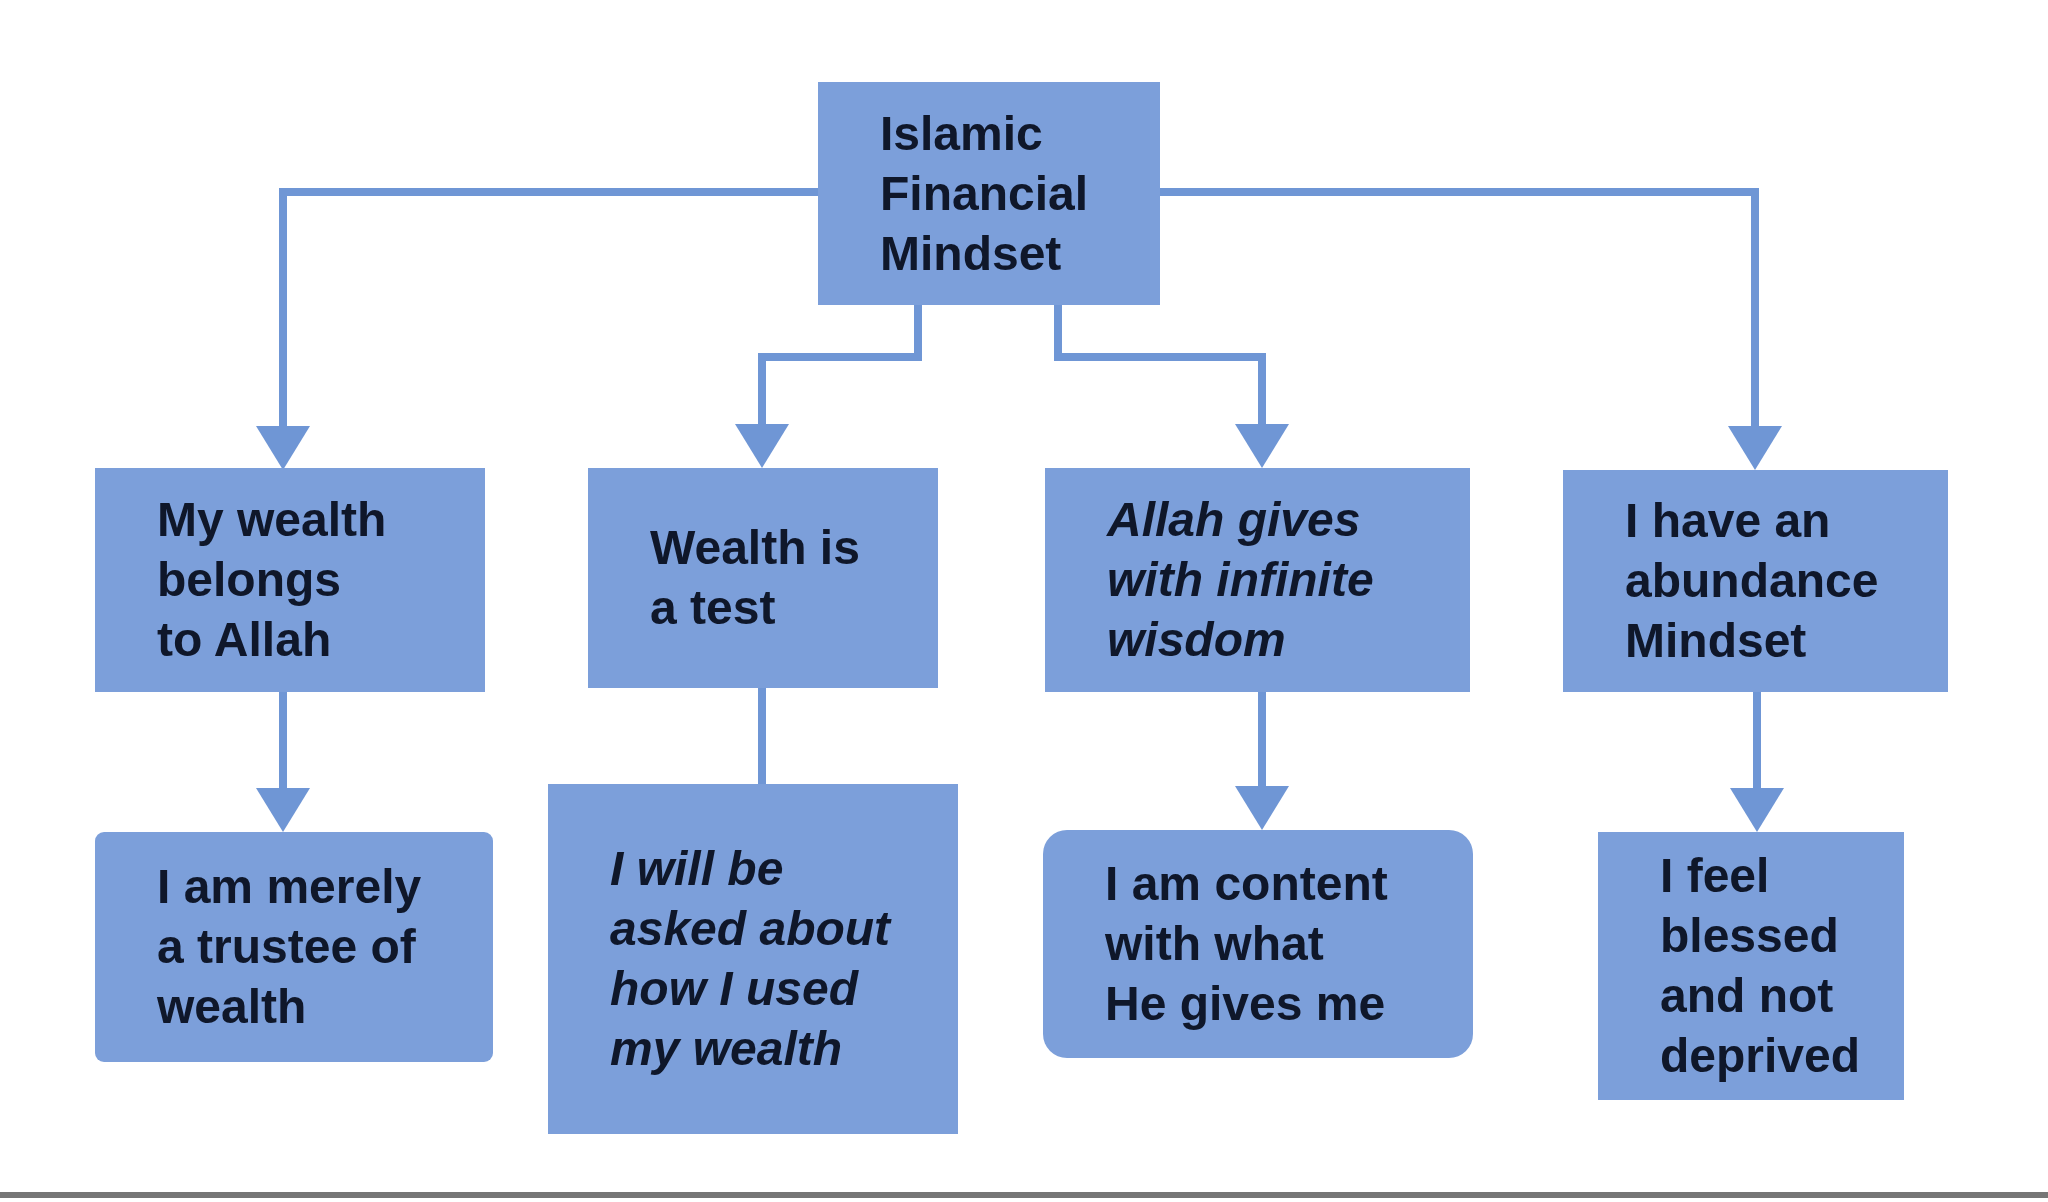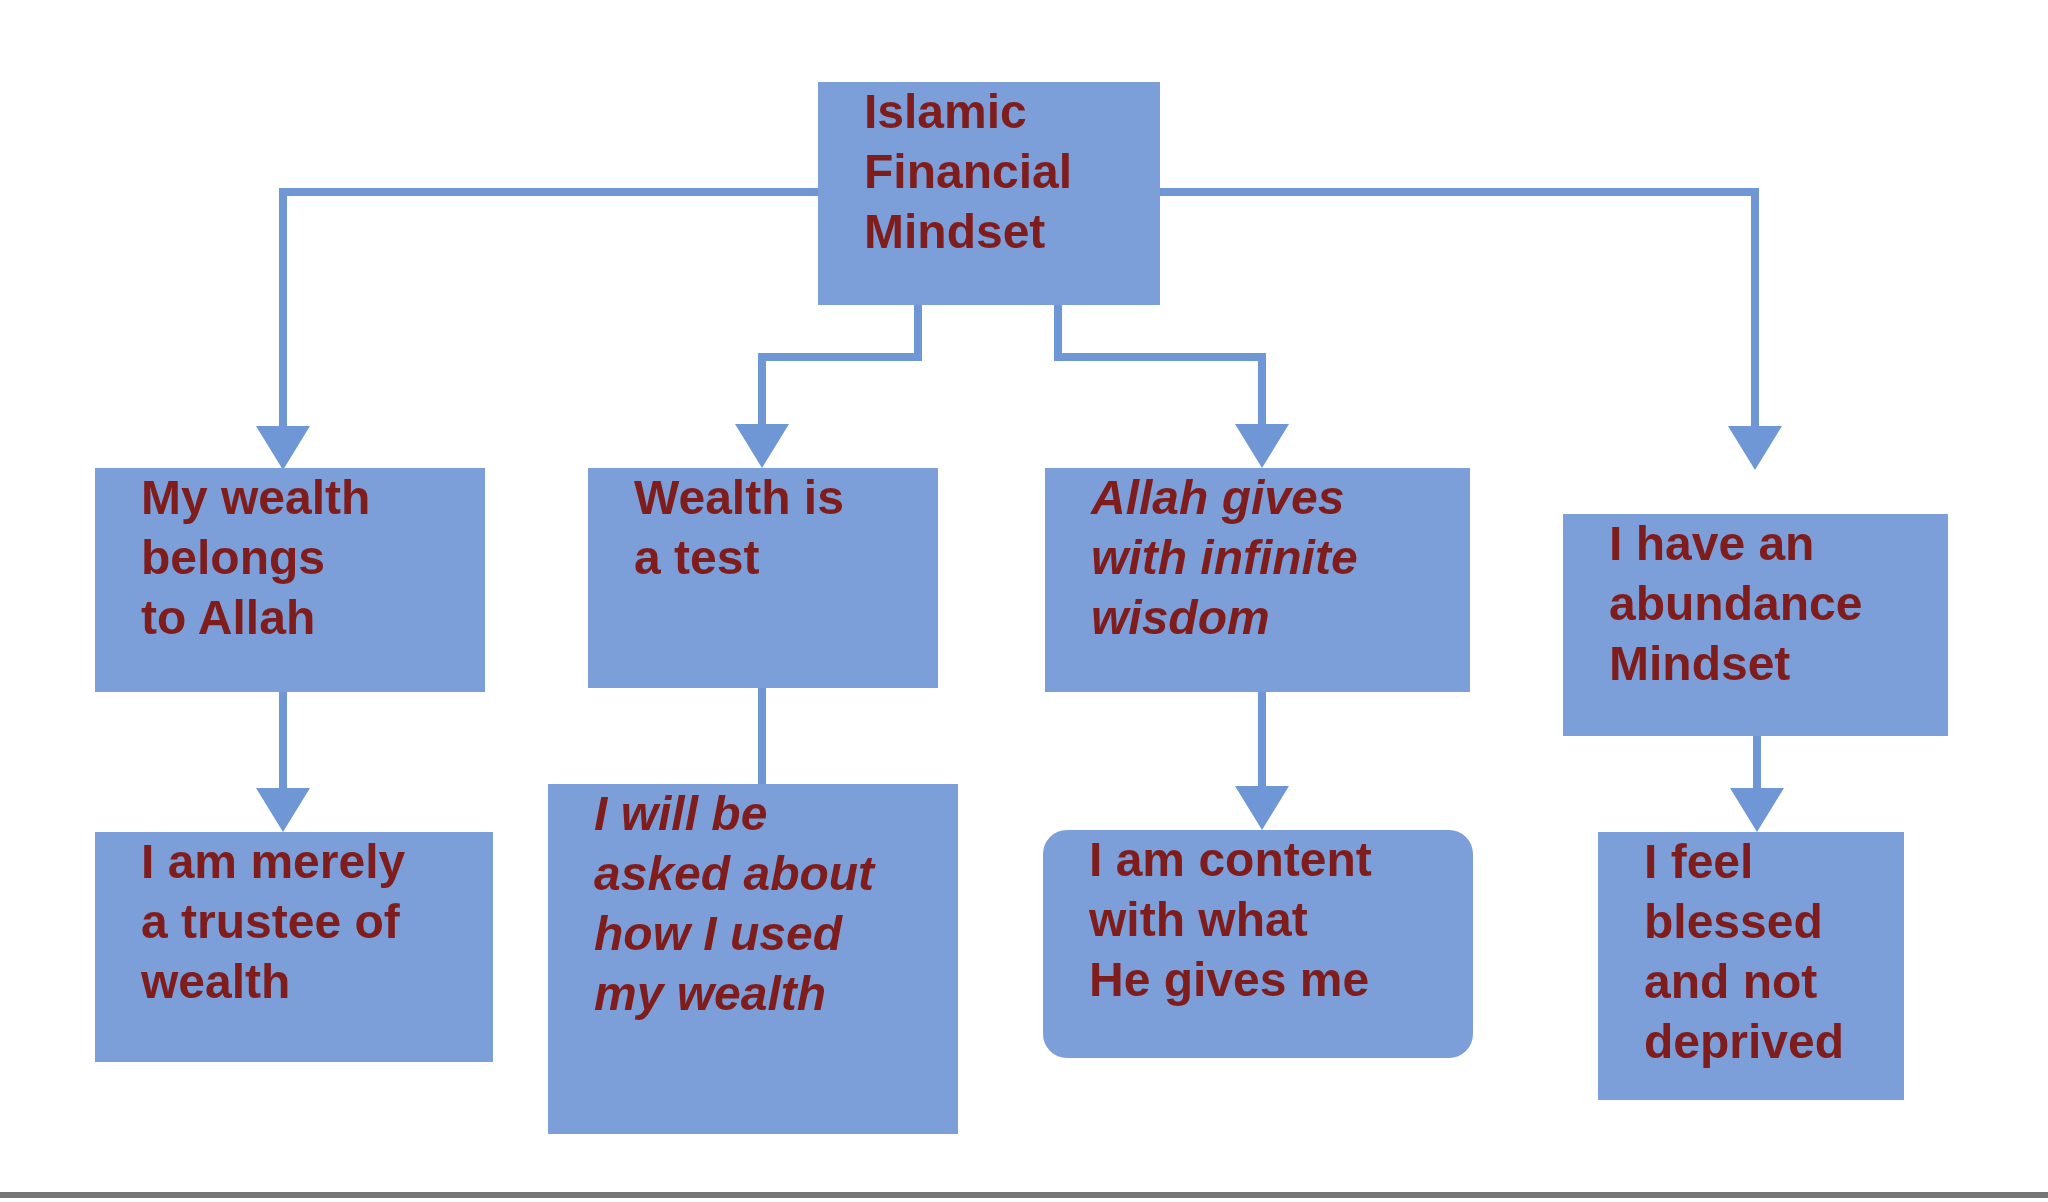--- a/index.html
+++ b/index.html
@@ -13,25 +13,25 @@
   }
   #connectors {
     position: absolute;
     left: 0; top: 0;
     width: 2048px; height: 1202px;
   }
   .node {
     position: absolute;
     display: flex;
     flex-direction: column;
-    justify-content: flex-start;
+    justify-content: center;
     box-sizing: border-box;
-    padding-left: 46px;
+    padding-left: 62px;
     padding-right: 10px;
-    color: #7f1d1d;
+    color: #0f172a;
   }
   .node .label {
     font-weight: bold;
     font-size: 48px;
     line-height: 60px;
     letter-spacing: 0px;
     white-space: pre-line;
   }
   #bottom-rule {
     position: absolute;
@@ -95,27 +95,27 @@
   </div>
   <div class="node" id="node-belief-1" style="background-color: rgb(124, 159, 218);">
     <span class="label">Wealth is
 a test</span>
   </div>
   <div class="node" id="node-belief-2" style="background-color: rgb(124, 159, 218);">
     <span class="label">Allah gives
 with infinite
 wisdom</span>
   </div>
-  <div class="node" id="node-belief-3" style="background-color: rgb(124, 159, 218); margin-top: 44px;">
+  <div class="node" id="node-belief-3" style="background-color: rgb(124, 159, 218);">
     <span class="label">I have an
 abundance
 Mindset</span>
   </div>
 
-  <div class="node" id="node-outcome-0" style="background-color: rgb(124, 159, 218);">
+  <div class="node" id="node-outcome-0" style="background-color: rgb(124, 159, 218); border-radius: 9px;">
     <span class="label">I am merely
 a trustee of
 wealth</span>
   </div>
   <div class="node" id="node-outcome-1" style="background-color: rgb(124, 159, 218);">
     <span class="label">I will be
 asked about
 how I used
 my wealth</span>
   </div>

